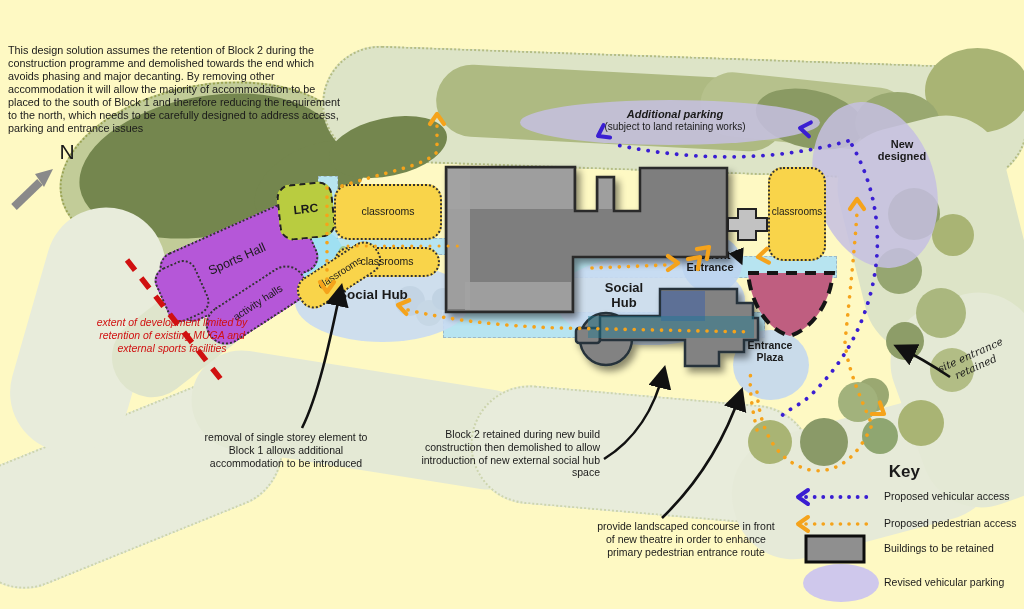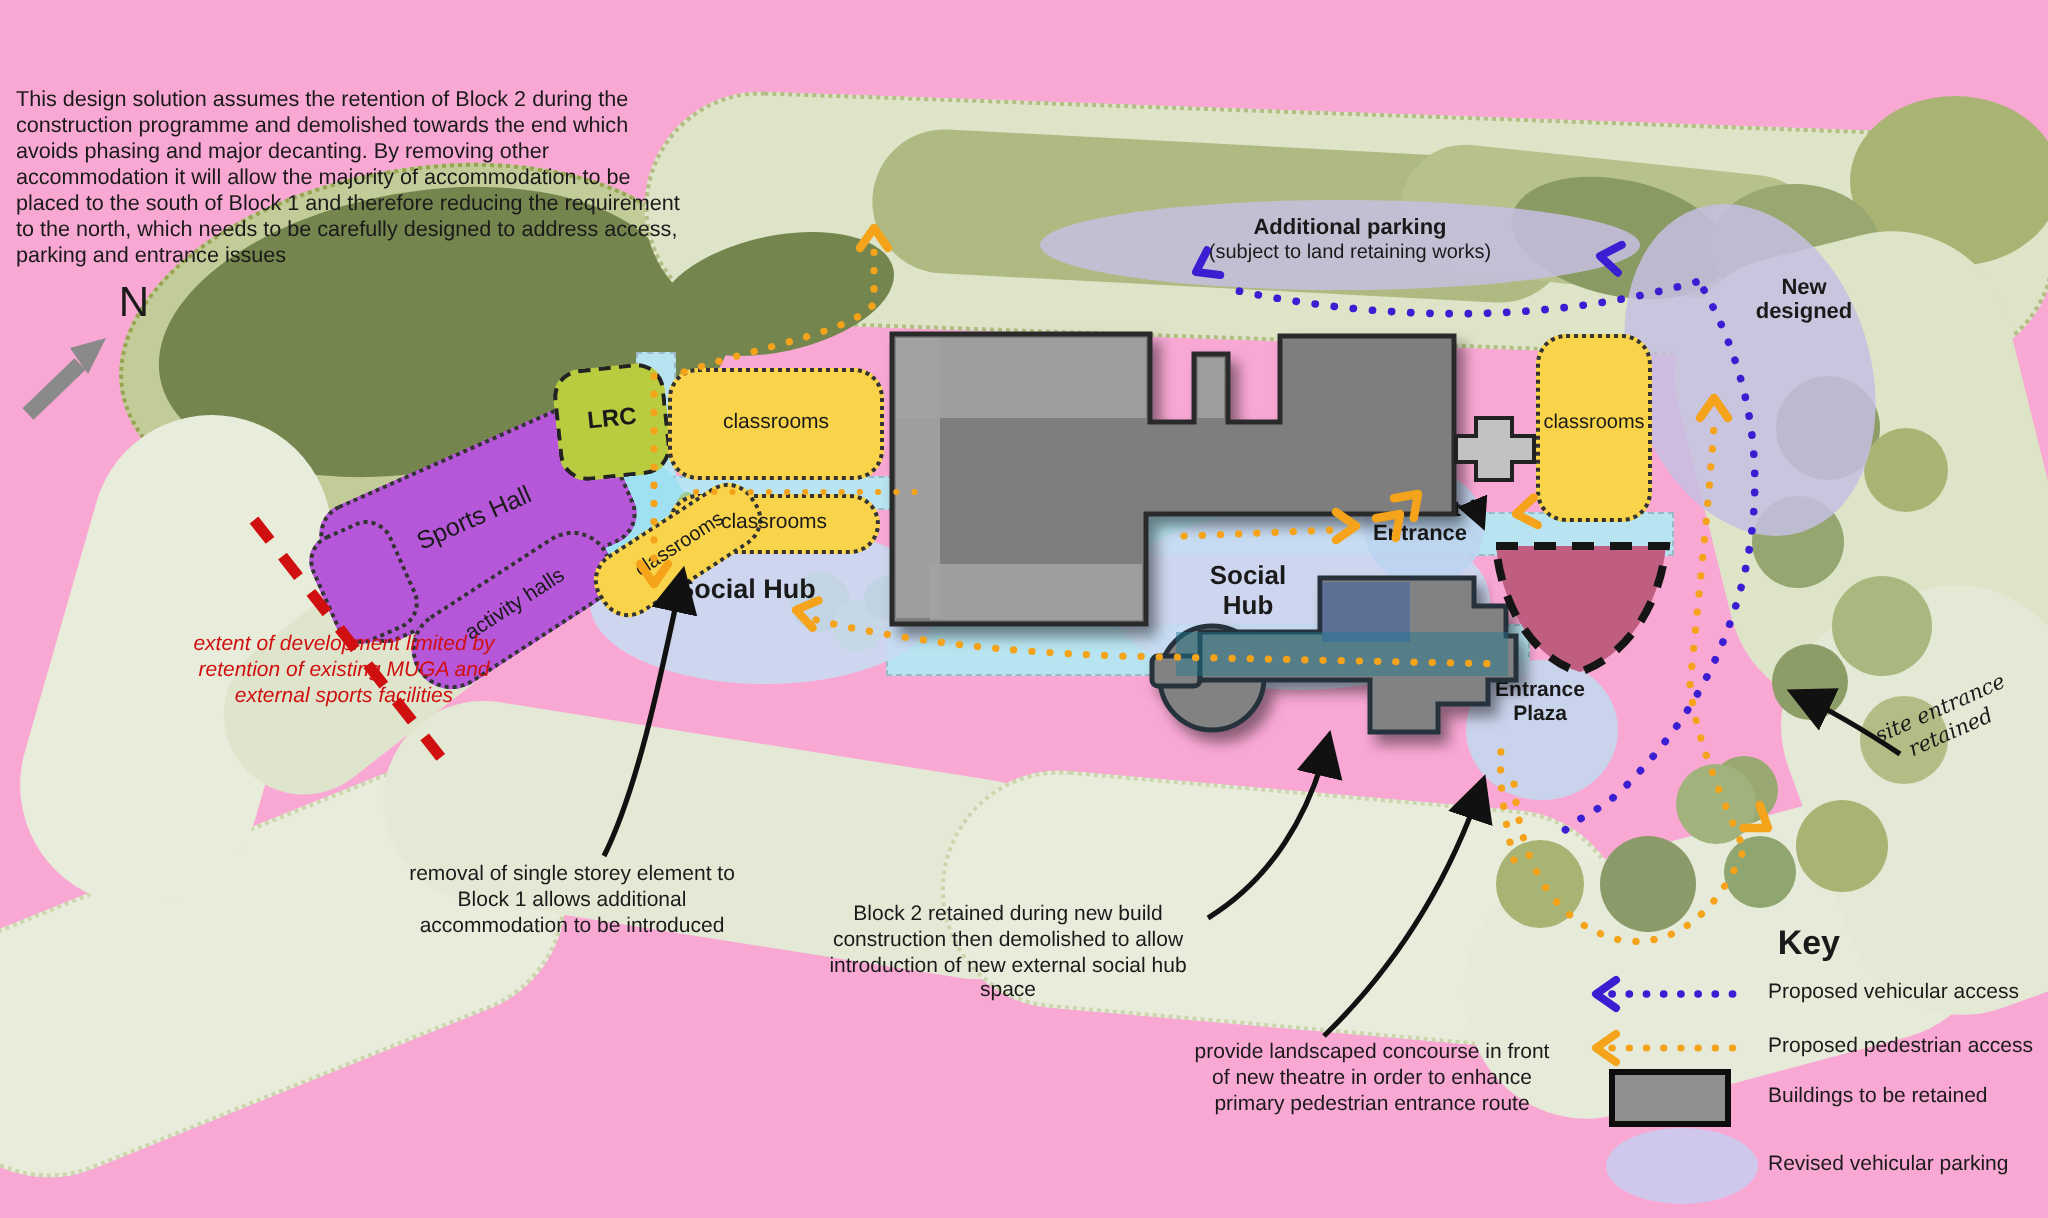--- a/index.html
+++ b/index.html
@@ -1,16 +1,16 @@
 <!DOCTYPE html>
 <html><head>
 <meta charset="utf-8">
 <style>
   html,body{margin:0;padding:0;background:#fff;}
-  #stage{position:relative;width:1024px;height:609px;background:#f9a8d4;overflow:hidden;
+  #stage{position:relative;width:1024px;height:609px;background:#fef9c3;overflow:hidden;
          font-family:"Liberation Sans",sans-serif;color:#1a1a1a;}
   .shape{position:absolute;}
   .lbl{position:absolute;text-align:center;line-height:1.12;}
   .b{font-weight:bold;}
   
   .land{position:absolute;border-radius:50%;}
   .soft{border-radius:60px;}
   
   .blk{position:absolute;border:2px dotted #333;box-sizing:border-box;}
   .yellow{background:#f9d44a;border-radius:15px;}
@@ -191,27 +191,27 @@
     <div class="lbl" style="left:334px;top:256px;width:106px;font-size:10.5px;">classrooms</div>
     <div class="lbl" style="left:294px;top:267px;width:92px;font-size:10px;transform:rotate(-33deg);">classrooms</div>
     <div class="lbl" style="left:202px;top:297px;width:112px;font-size:10.5px;transform:rotate(-33deg);">activity halls</div>
     <div class="lbl" style="left:766px;top:206px;width:62px;font-size:10px;">classrooms</div>
     <div class="lbl b" style="left:313px;top:287px;width:120px;font-size:13.5px;">Social Hub</div>
     <div class="lbl b" style="left:593px;top:281px;width:62px;font-size:13px;">Social Hub</div>
     <div class="lbl b" style="left:560px;top:230px;width:80px;font-size:13px;">Block 1</div>
     <div class="lbl b" style="left:677px;top:249px;width:66px;font-size:11px;">Student Entrance</div>
     <div class="lbl" style="left:757px;top:292px;width:66px;font-size:12px;">Theatre</div>
     <div class="lbl b" style="left:740px;top:340px;width:60px;font-size:10.5px;">Entrance Plaza</div>
-    <div class="lbl b" style="left:580px;top:108px;width:190px;font-size:11px;">Additional parking</div>
+    <div class="lbl b" style="left:580px;top:108px;width:190px;font-size:11px;font-style:italic;">Additional parking</div>
     <div class="lbl" style="left:580px;top:121px;width:190px;font-size:10px;">(subject to land retaining works)</div>
     <div class="lbl b" style="left:874px;top:138px;width:56px;font-size:11px;">New designed</div>
 
     <div class="note" style="left:92px;top:316px;width:160px;color:#d01010;font-style:italic;">extent of development limited by retention of existing MUGA and external sports facilities</div>
     <div class="note" style="left:196px;top:431px;width:180px;">removal of single storey element to Block 1 allows additional accommodation to be introduced</div>
-    <div class="note" style="left:408px;top:451px;width:192px;">Block 2 retained during new build construction then demolished to allow introduction of new external social hub space</div>
+    <div class="note" style="left:408px;top:428px;width:192px;text-align:right;">Block 2 retained during new build construction then demolished to allow introduction of new external social hub space</div>
     <div class="note" style="left:577px;top:520px;width:186px;margin-left:16px;">provide landscaped concourse in front of new theatre in order to enhance primary pedestrian entrance route</div>
     <div class="note" style="left:928px;top:348px;width:90px;font-family:'DejaVu Serif',serif;font-style:italic;font-size:10.5px;transform:rotate(-24deg);">site entrance retained</div>
 
     <div class="lbl b" style="left:860px;top:462px;width:60px;text-align:right;font-size:17px;">Key</div>
     <div class="lbl" style="left:884px;top:491px;width:140px;text-align:left;font-size:10.5px;">Proposed vehicular access</div>
     <div class="lbl" style="left:884px;top:518px;width:140px;text-align:left;font-size:10.5px;">Proposed pedestrian access</div>
     <div class="lbl" style="left:884px;top:543px;width:140px;text-align:left;font-size:10.5px;">Buildings to be retained</div>
     <div class="lbl" style="left:884px;top:577px;width:140px;text-align:left;font-size:10.5px;">Revised vehicular parking</div>
   </div>
 

